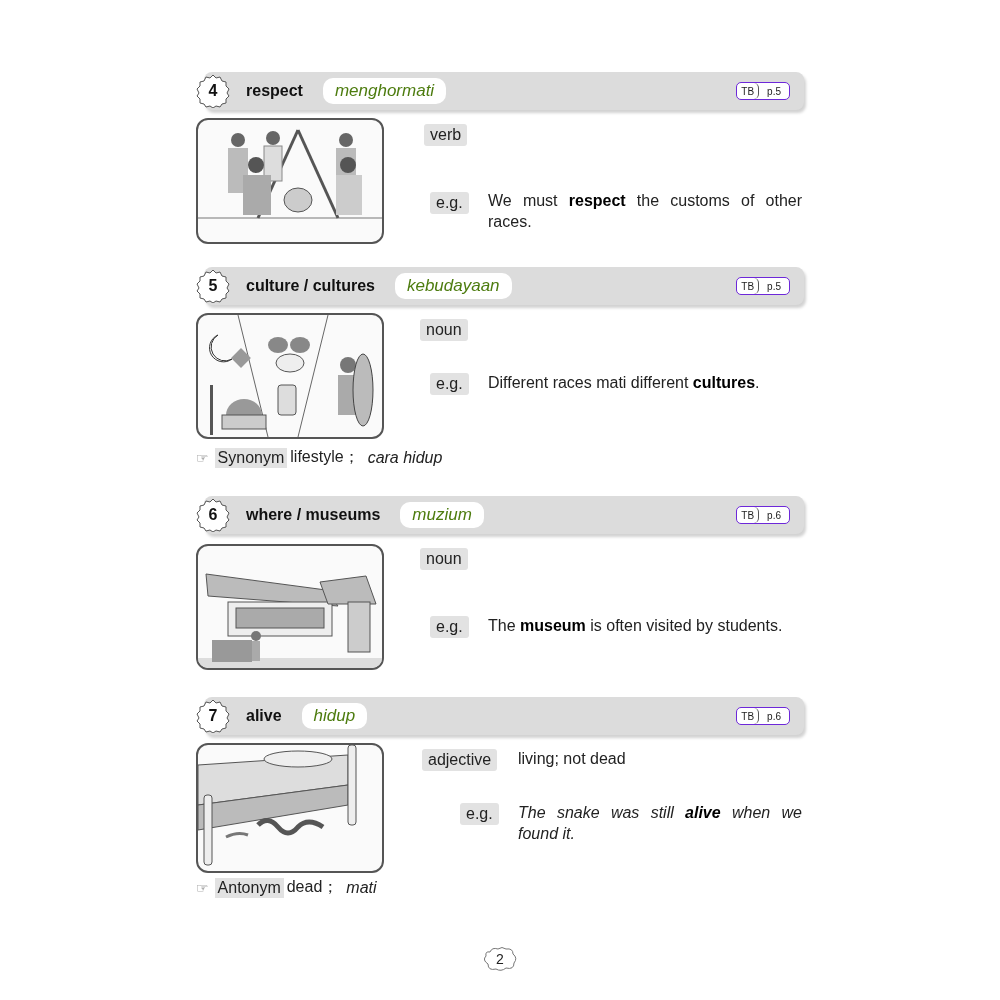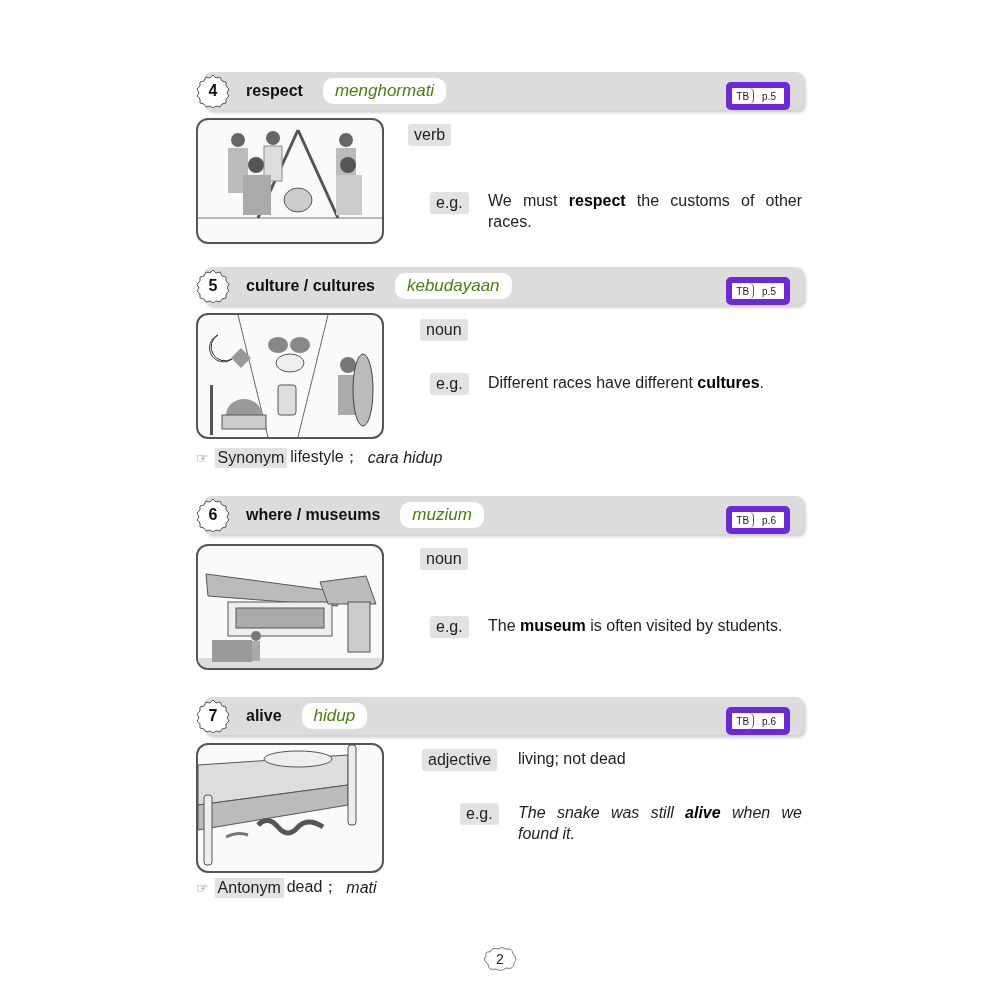--- a/index.html
+++ b/index.html
@@ -19,21 +19,21 @@
   }
   .badge svg { position: absolute; left: 0; top: 0; }
   .badge span { position: relative; font-weight: bold; font-size: 16px; color: #111; }
   .word { margin-left: 42px; font-weight: bold; font-size: 16px; color: #111; }
   .trans {
     margin-left: 20px; background: #fff; border-radius: 10px; padding: 3px 12px;
     font-style: italic; font-size: 17px; color: #4d7c0f;
   }
   .tb {
     position: absolute; right: 14px; top: 10px; display: flex; align-items: center;
-    border: 6px solid #6d28d9; border-radius: 5px; background: #fff; font-size: 10px; height: 16px;
+    border: 1px solid #6d28d9; border-radius: 5px; background: #fff; font-size: 10px; height: 16px;
   }
   .tb .tb1 { padding: 0 4px; border-right: 1px solid #555; border-radius: 5px; height: 100%; display:flex; align-items:center; }
   .tb .tb2 { padding: 0 8px; display:flex; align-items:center; }
   .pic {
     position: absolute; left: 0; width: 184px; height: 122px; border: 2px solid #555;
     border-radius: 12px; background: #fafafa; overflow: hidden;
   }
   .pos {
     position: absolute; background: #e2e2e2; border-radius: 3px; padding: 2px 6px;
     font-size: 16px; color: #222;
@@ -83,21 +83,21 @@
       <circle cx="75" cy="18" r="7" fill="#666"></circle>
         <rect x="66" y="26" width="18" height="35" fill="#ddd" stroke="#888"></rect>
       <circle cx="58" cy="45" r="8" fill="#555"></circle>
         <rect x="45" y="55" width="28" height="40" fill="#aaa"></rect>
       <circle cx="148" cy="20" r="7" fill="#666"></circle>
         <rect x="138" y="28" width="20" height="40" fill="#bbb"></rect>
       <circle cx="150" cy="45" r="8" fill="#555"></circle>
         <rect x="138" y="55" width="26" height="40" fill="#ccc"></rect>
     </svg>
   </div>
-  <span class="pos" style="left:212px; top:52px;">verb</span>
+  <span class="pos" style="left:228px; top:52px;">verb</span>
   <span class="pos" style="left:234px; top:120px;">e.g.</span>
   <div class="def" style="top:118px;">
     <span>We must </span><b>respect</b><span> the customs of other races.</span>
   </div>
 </div>
 
 <div class="entry" style="top:267px;">
   <div class="header">
     <div class="badge">
       <svg width="34" height="34" viewBox="0 0 34 34">
@@ -126,21 +126,21 @@
       <ellipse cx="92" cy="48" rx="14" ry="9" fill="#eee" stroke="#555"></ellipse>
       <rect x="80" y="70" width="18" height="30" rx="3" fill="#ddd" stroke="#555"></rect>
       <circle cx="150" cy="50" r="8" fill="#777"></circle>
       <rect x="140" y="60" width="22" height="40" fill="#aaa"></rect>
       <ellipse cx="165" cy="75" rx="10" ry="36" fill="#bbb" stroke="#444"></ellipse>
     </svg>
   </div>
   <span class="pos" style="left:224px; top:52px;">noun</span>
   <span class="pos" style="left:234px; top:106px;">e.g.</span>
   <div class="def" style="top:105px;">
-    <span>Different races have different </span><b>cultures</b><span>.</span>
+    <span>Different races mati different </span><b>cultures</b><span>.</span>
   </div>
   <div class="note" style="top:180px;">
     <span class="hand">☞</span>
     <span class="lbl">Synonym</span>
     <span>lifestyle；</span>
     <i>cara hidup</i>
   </div>
 </div>
 
 <div class="entry" style="top:496px;">

